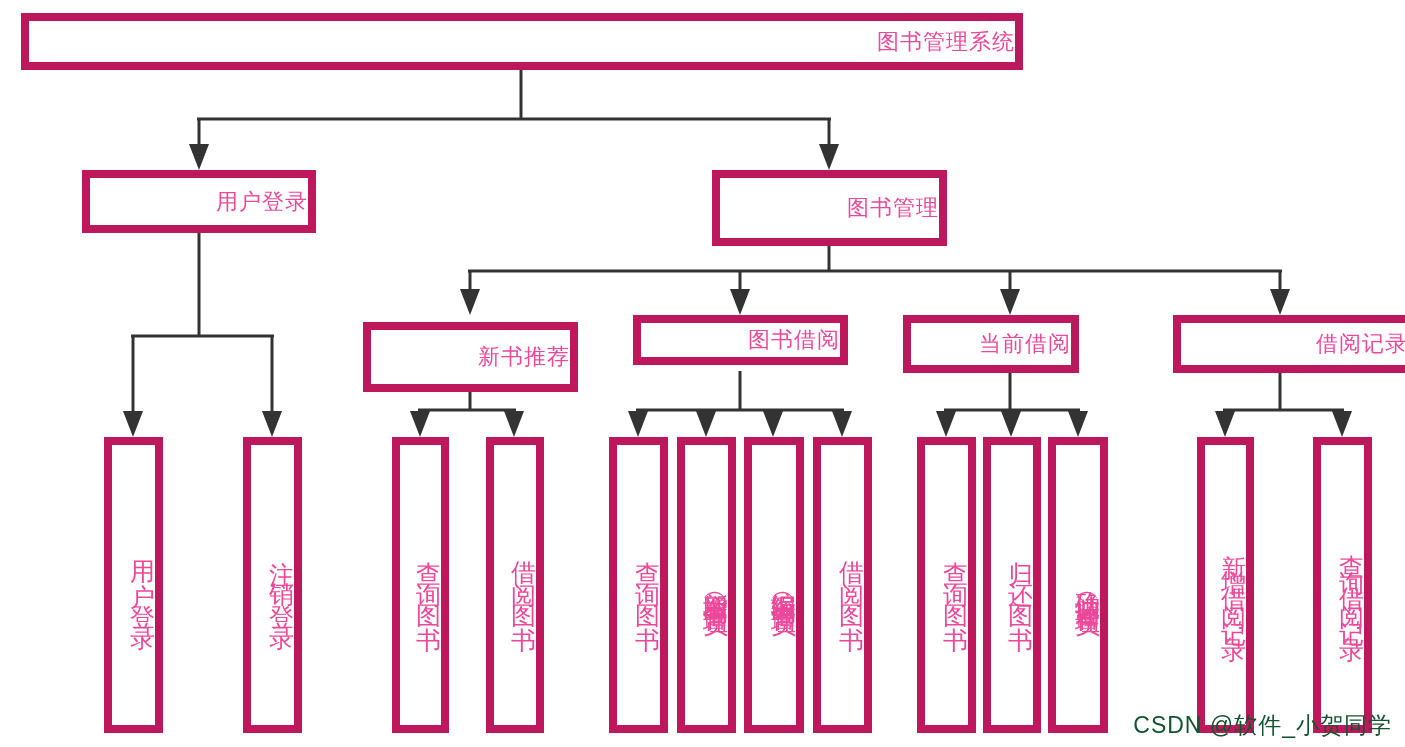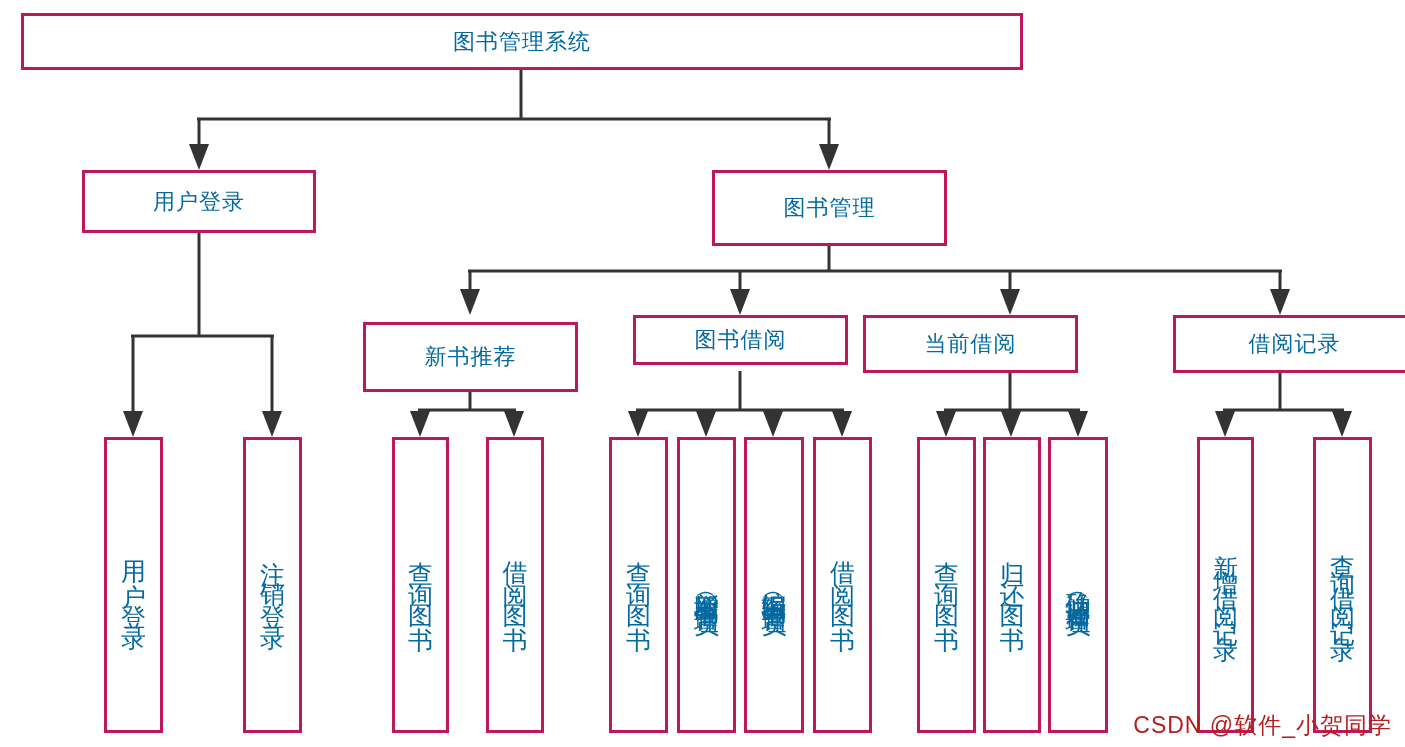--- a/index.html
+++ b/index.html
@@ -15,27 +15,27 @@
     overflow: hidden;
   }
   #connector-layer {
     position: absolute;
     left: 0; top: 0;
     z-index: 1;
   }
   .node {
     position: absolute;
     box-sizing: border-box;
-    border: 3px solid #be185d;
+    border: 8px solid #be185d;
     background: #ffffff;
     display: flex;
     align-items: center;
-    justify-content: center;
+    justify-content: flex-end;
     z-index: 2;
-    color: #0369a1;
+    color: #ec4899;
   }
   .node.h span {
     font-size: 22px;
     letter-spacing: 1px;
     white-space: nowrap;
   }
   .node.root span { font-size: 22px; }
   .node.v {
     top: 437px;
     height: 296px;
@@ -48,21 +48,21 @@
   }
   .sp-wide  span { letter-spacing: 22px; }
   .sp-mid   span { letter-spacing: 17px; }
   .sp-tight span { letter-spacing: 3px; }
   #watermark {
     position: absolute;
     top: 710px;
     right: 13px;
     z-index: 3;
     font-size: 23px;
-    color: #b91c1c;
+    color: #14532d;
     letter-spacing: 1px;
     white-space: nowrap;
   }
 </style>
 </head>
 <body>
 
 <div id="canvas">
 
   <svg id="connector-layer" width="1405" height="747" stroke="#333333" stroke-width="3" fill="#333333">
@@ -137,21 +137,21 @@
   <div class="node h" style="left:712px; top:170px; width:235px; height:76px;">
     <span>图书管理</span>
   </div>
 
   <div class="node h" style="left:363px; top:315px; width:215px; height:70px;margin-top:7px;">
     <span>新书推荐</span>
   </div>
   <div class="node h" style="left:633px; top:315px; width:215px; height:50px;">
     <span>图书借阅</span>
   </div>
-  <div class="node h" style="left:863px; top:315px; width:215px; height:58px;">
+  <div class="node h" style="left:903px; top:315px; width:176px; height:58px;">
     <span>当前借阅</span>
   </div>
   <div class="node h" style="left:1173px; top:315px; width:243px; height:58px;">
     <span>借阅记录</span>
   </div>
 
   <div class="node v sp-wide" style="left:104px; width:59px;">
     <span>用户登录</span>
   </div>
   <div class="node v sp-wide" style="left:243px; width:59px;">

